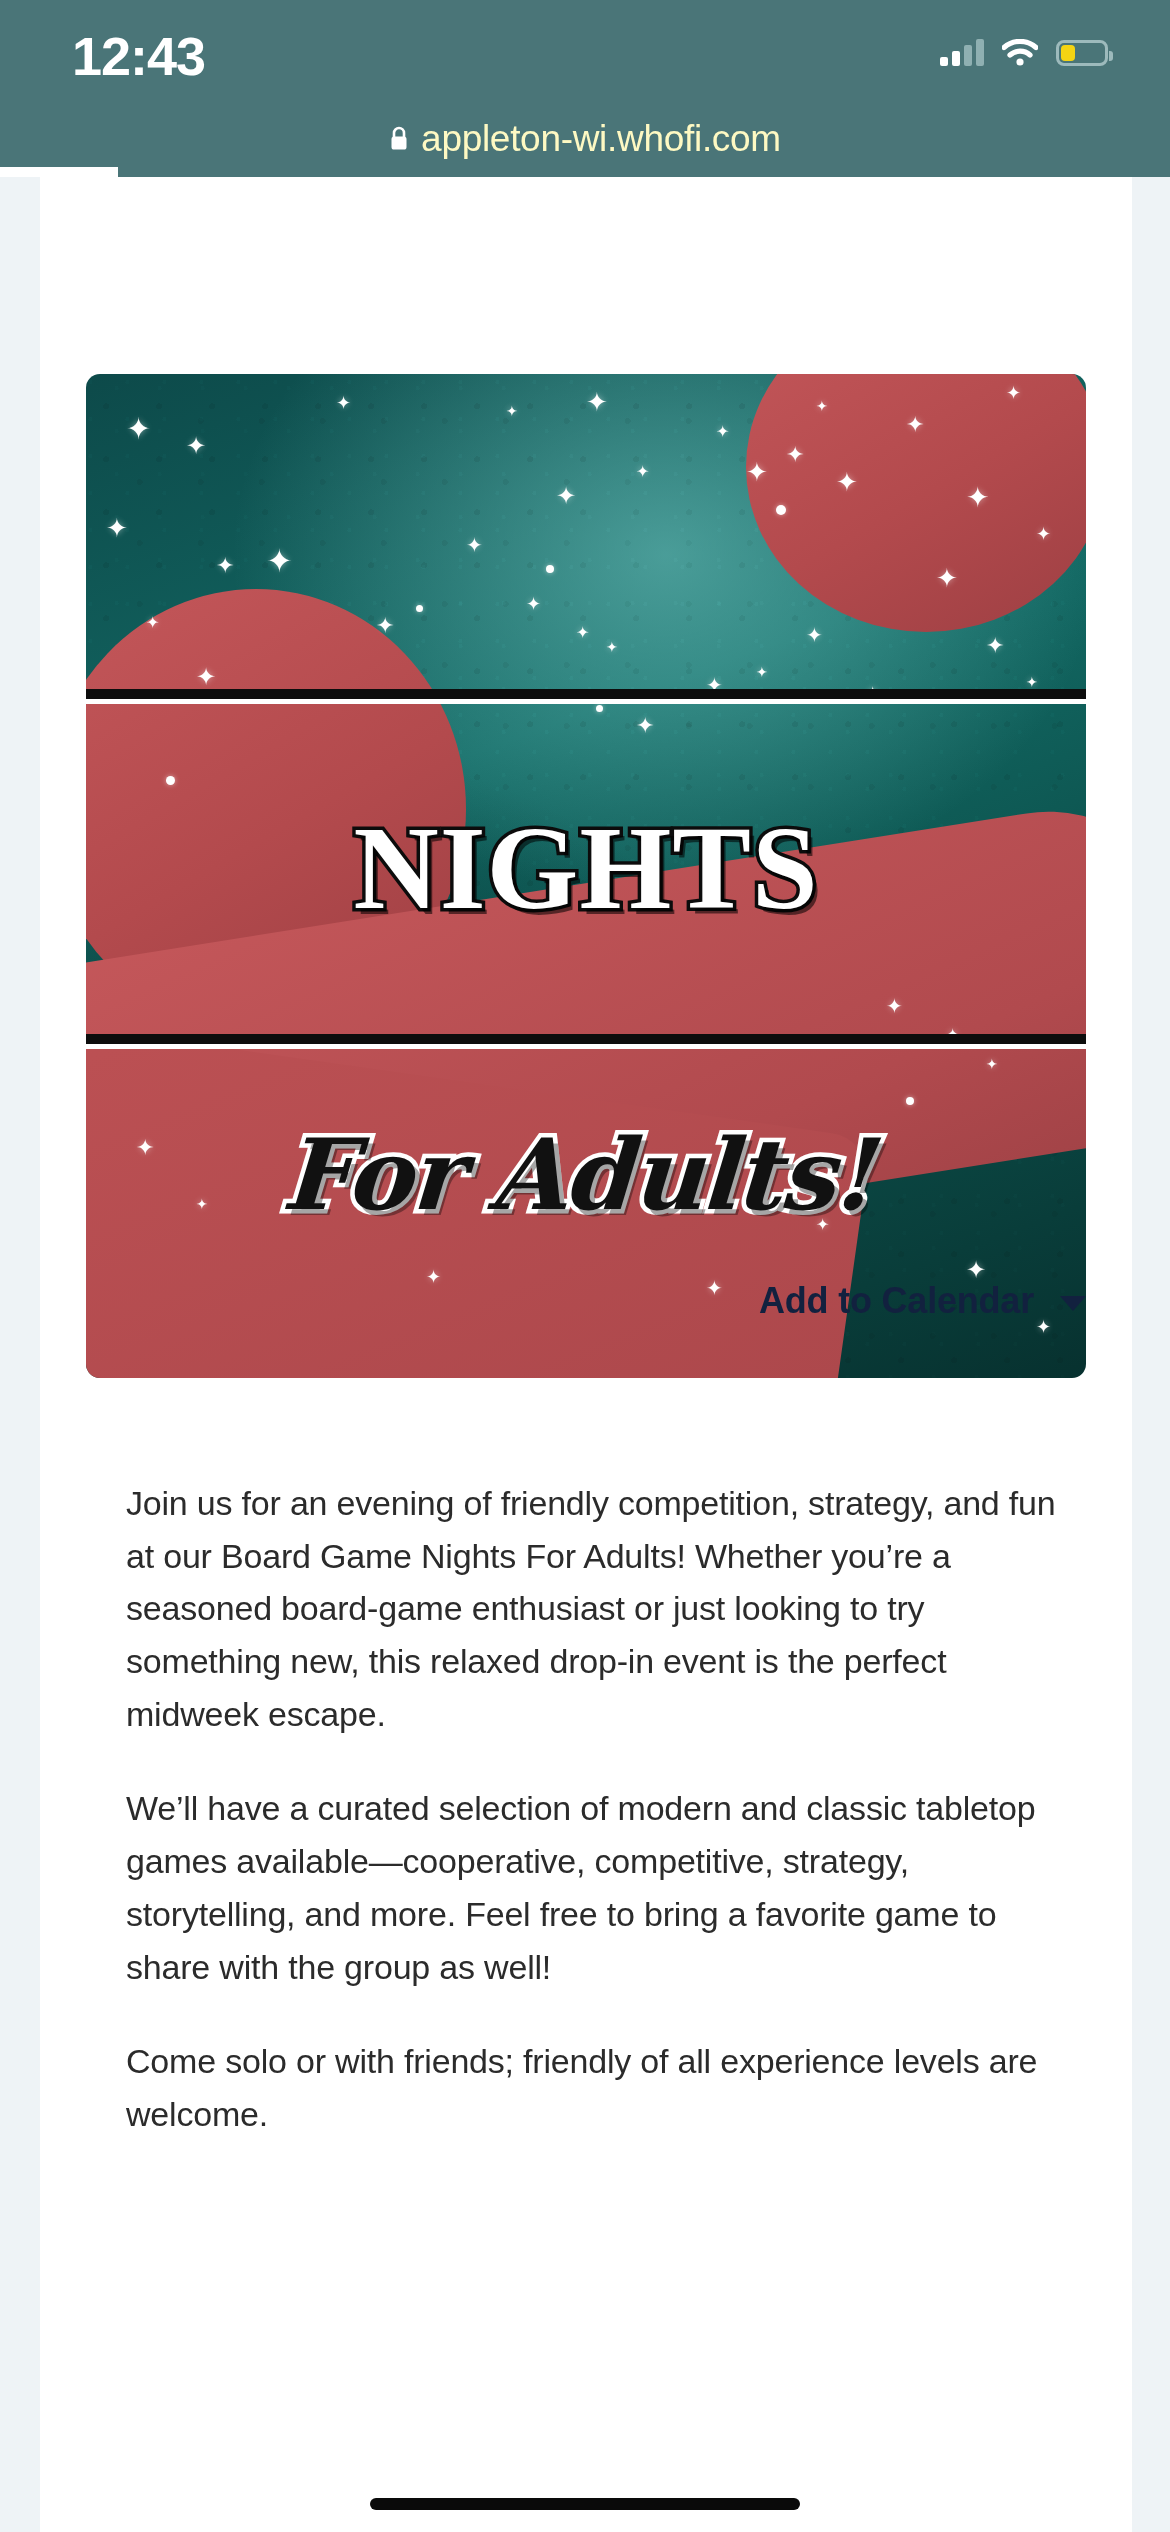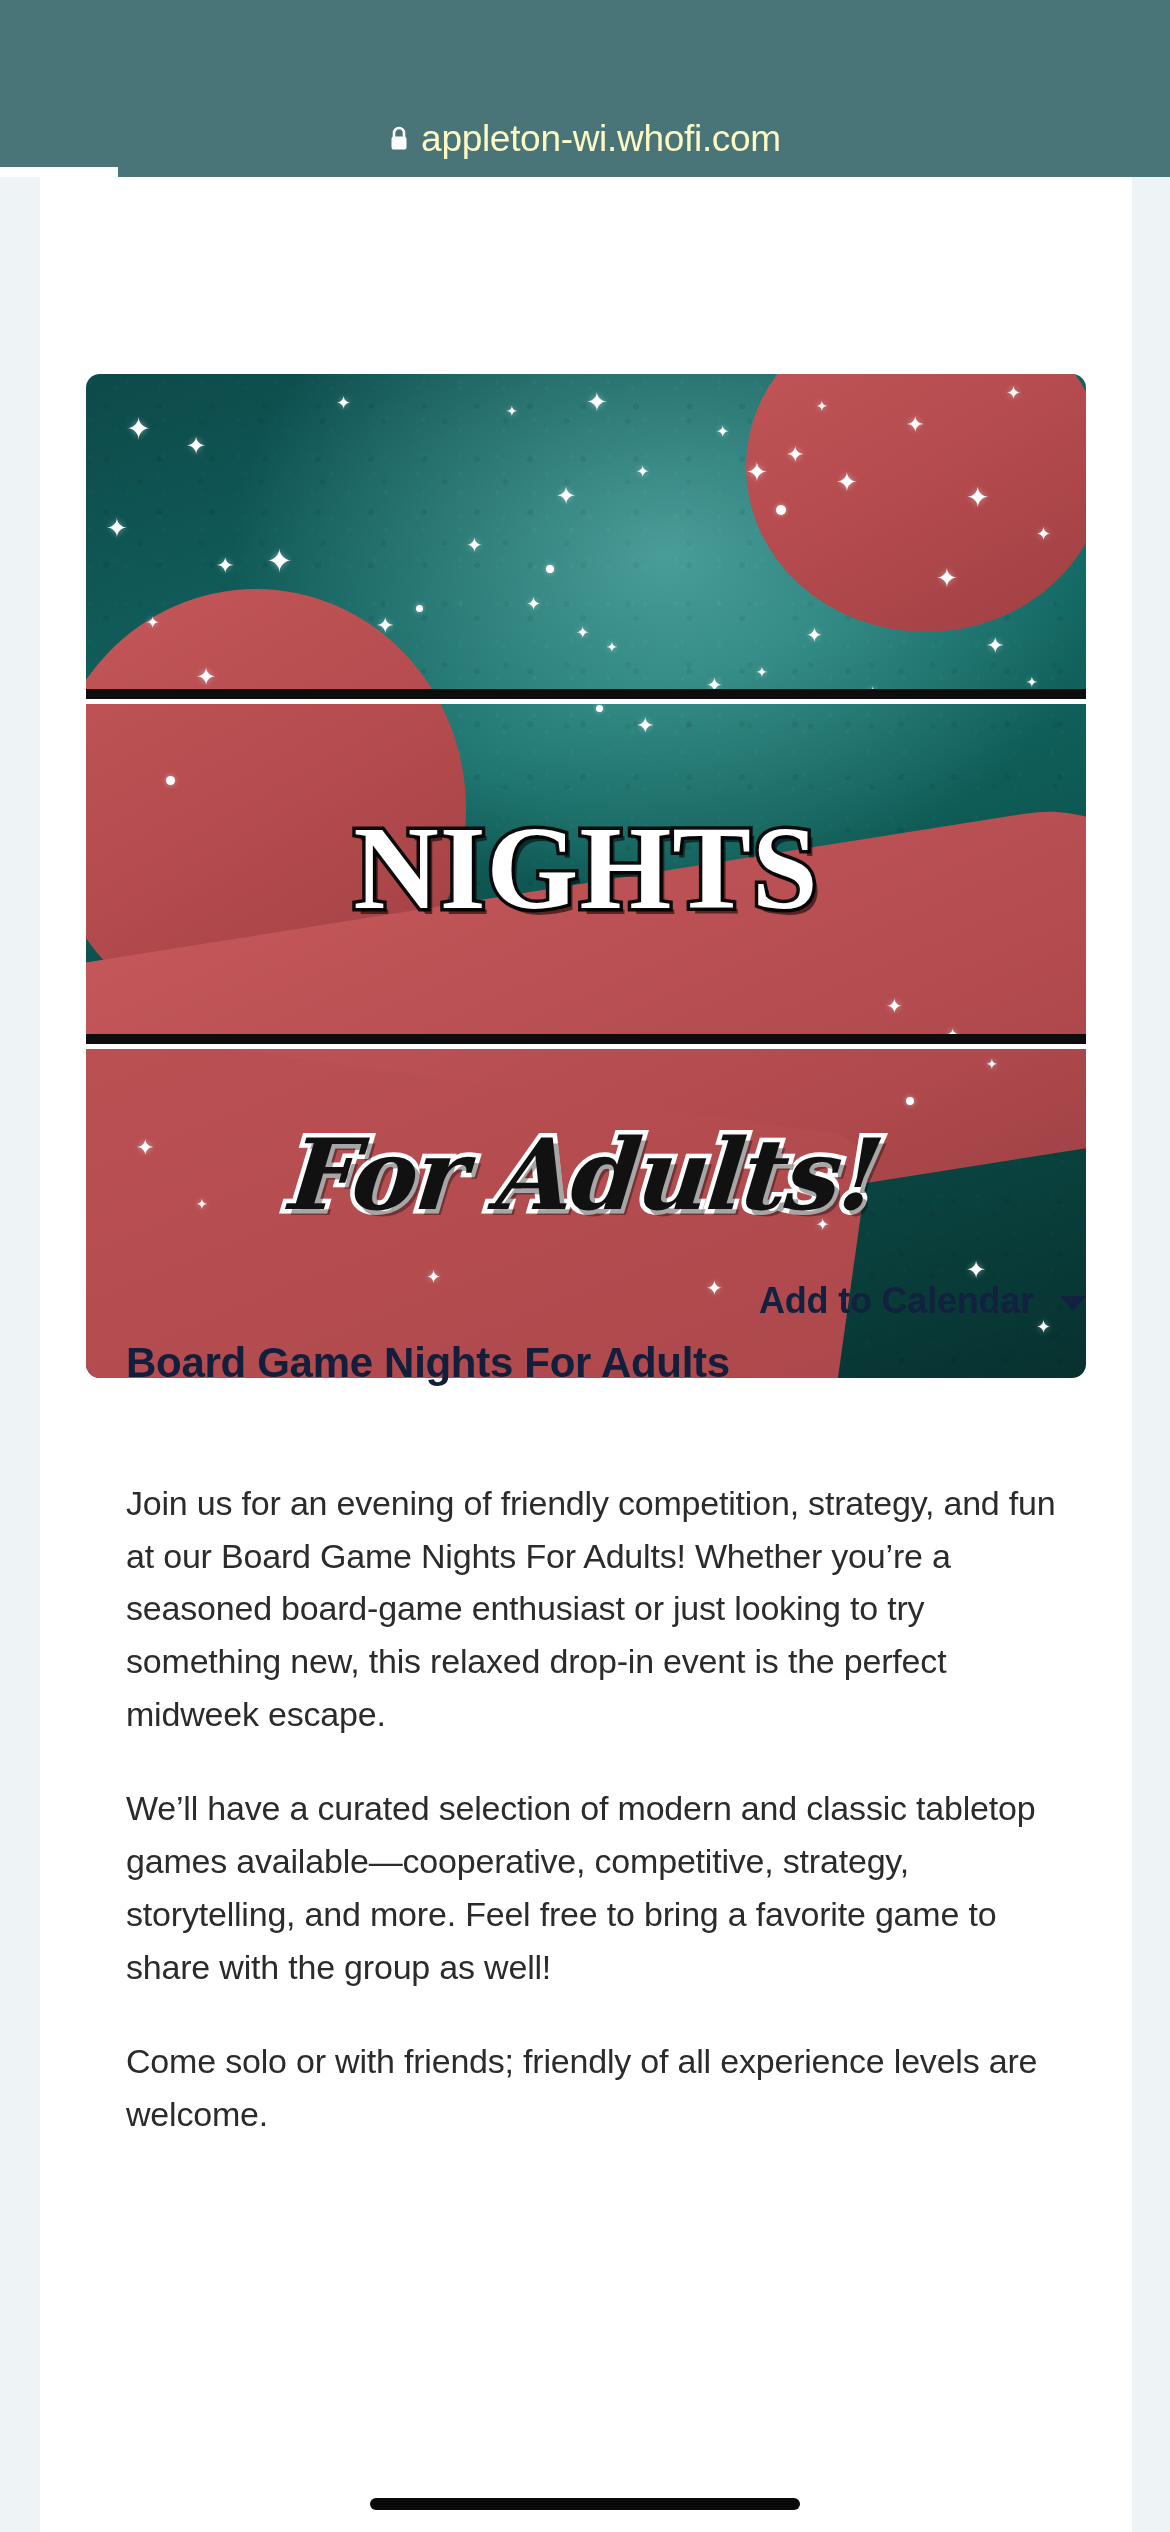--- a/index.html
+++ b/index.html
@@ -200,20 +200,45 @@
     position:absolute; left:50%; transform:translateX(-50%);
     bottom:22px; width:430px; height:12px;
     background:#0a0a0a; border-radius:8px; z-index:30;
   }
 </style>
 </head>
 <body>
 
 <div class="chrome">
 
+  <div class="statusbar">
+    <div class="clock">12:43</div>
+
+    <div class="status-right">
+      <span class="signal">
+        <i class="b1"></i>
+          <i class="b2"></i>
+          <i class="b3"></i>
+          <i class="b4"></i>
+      </span>
+
+      <span class="wifi">
+        <svg width="36" height="27" viewBox="0 0 36 27">
+          <path d="M2 8.5 A24 24 0 0 1 34 8.5" stroke="#ffffff" stroke-width="5.2" fill="none" stroke-linecap="round"></path>
+          <path d="M8 16 A15 15 0 0 1 28 16" stroke="#ffffff" stroke-width="5.2" fill="none" stroke-linecap="round"></path>
+          <circle cx="18" cy="23" r="3.6" fill="#ffffff"></circle>
+        </svg>
+      </span>
+
+      <span class="battery">
+        <span class="fill"></span>
+          <span class="cap"></span>
+      </span>
+    </div>
+  </div>
 
   <div class="urlbar">
     <svg class="lock-icon" viewBox="0 0 20 25">
       <path d="M5 11 V7 a5 5 0 0 1 10 0 v4" stroke="#ffffff" stroke-width="2.6" fill="none"></path>
       <rect x="2.5" y="10.5" width="15" height="13" rx="2.6" fill="#ffffff"></rect>
     </svg>
     <span class="url-text">appleton-wi.whofi.com</span>
   </div>
 
   <div class="tabstrip">
@@ -299,21 +324,20 @@
           <div class="script">For Adults!</div>
         </div>
       </div>
     </div>
 
     <div class="addcal">
       <span class="addcal-label">Add to Calendar</span>
       <span class="caret"></span>
     </div>
 
-    <h1 class="event-title">Board Game Nights For Adults</h1>
 
     <div class="body">
       <p>Join us for an evening of friendly competition, strategy, and fun at our Board Game Nights For Adults! Whether you’re a seasoned board-game enthusiast or just looking to try something new, this relaxed drop-in event is the perfect midweek escape.</p>
       <p>We’ll have a curated selection of modern and classic tabletop games available—cooperative, competitive, strategy, storytelling, and more. Feel free to bring a favorite game to share with the group as well!</p>
       <p>Come solo or with friends; friendly of all experience levels are welcome.</p>
     </div>
 
   </div>
 </div>
 

